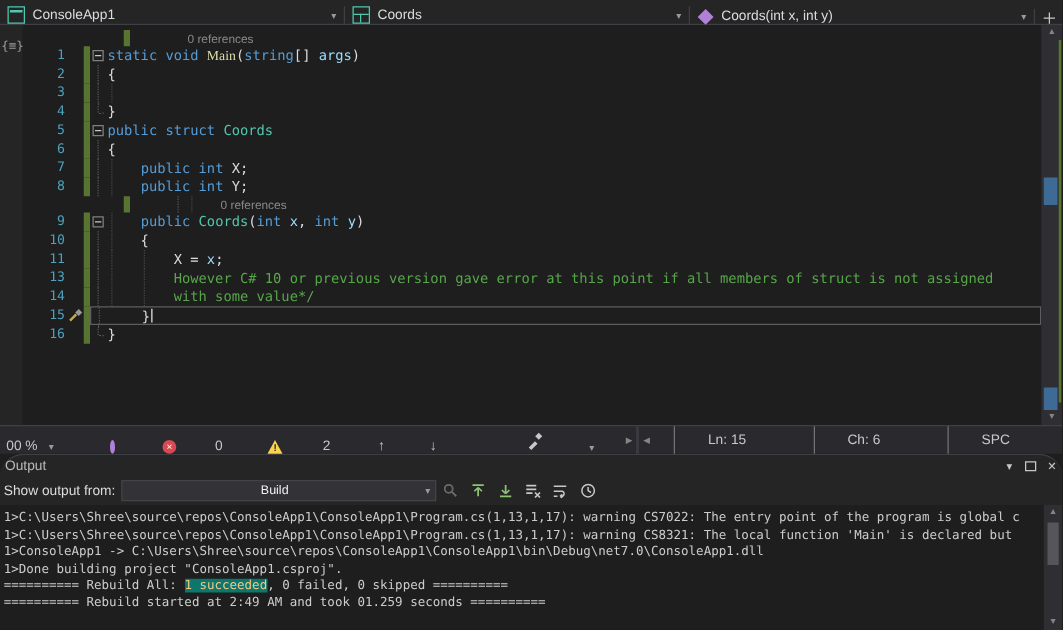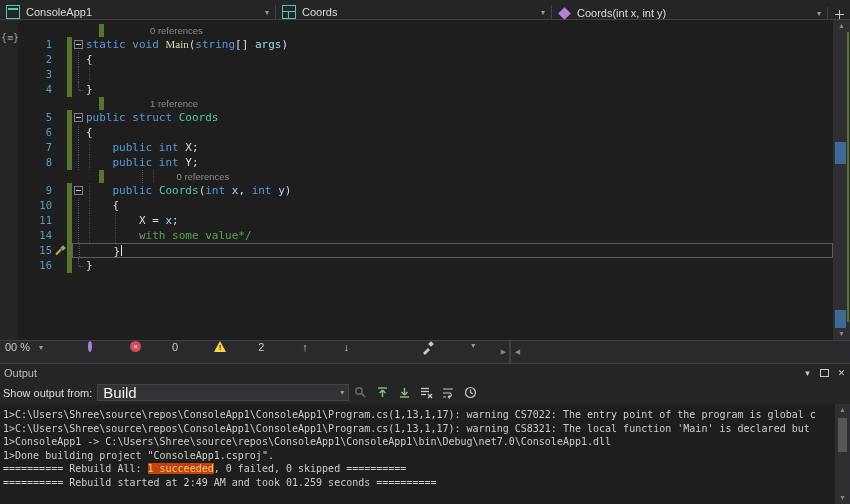--- a/index.html
+++ b/index.html
@@ -59,59 +59,59 @@
   .qa::after{content:"";position:absolute;right:1px;top:1px;width:4px;height:4px;background:#9A9A9A;transform:rotate(45deg);}
 
   
   .vsb{position:absolute;top:0;right:0;bottom:0;width:17px;background:#2F2F33;}
   .vsb .sarr{position:absolute;left:0;right:0;text-align:center;color:#858585;font-size:7px;line-height:10px;}
   .vsb .green{position:absolute;right:1px;top:12px;bottom:18px;width:2px;background:#577430;}
   .vsb .mark1{position:absolute;left:2px;right:4px;top:122px;height:22px;background:#3E6A96;}
   .vsb .mark2{position:absolute;left:2px;right:4px;bottom:12px;height:18px;background:#3E6A96;}
 
   
-  .estatus{height:22px;flex:none;display:flex;align-items:flex-start;background:#2A2A2E;border-top:1px solid #3F3F46;
+  .estatus{height:22px;flex:none;display:flex;align-items:flex-end;background:#2A2A2E;border-top:1px solid #3F3F46;
            font-size:11px;color:#C8C8C8;gap:28px;}
   .zoom{display:flex;align-items:center;gap:3px;padding:0 5px;white-space:nowrap;}
   .health{width:11px;height:11px;border-radius:50%;border:2px solid #B180D7;box-sizing:border-box;margin:0 6px;}
   .cnt{padding:0 6px 0 3px;}
   .err-ic{width:11px;height:11px;border-radius:50%;background:#D64A53;color:#fff;font-size:8px;line-height:11px;
           text-align:center;flex:none;margin-left:4px;}
   .warn{position:relative;width:13px;height:11px;flex:none;margin-left:2px;}
   .warn::before{content:"";position:absolute;left:0;top:0;border-left:6px solid transparent;border-right:6px solid transparent;border-bottom:11px solid #FCD34D;}
   .warn::after{content:"!";position:absolute;left:4.5px;top:2px;font-size:8px;font-weight:bold;color:#1E1E1E;}
   .sarrow{padding:0 4px;color:#C8C8C8;font-size:11px;}
   .vdiv{width:1px;height:14px;background:#3F3F46;margin:0 4px;}
   .sdriver{margin:0 2px 0 4px;}
   .hsb{flex:1;height:100%;position:relative;border-left:1px solid #3F3F46;border-right:1px solid #3F3F46;background:#2A2A2E;min-width:0;}
   .hsb .harr{position:absolute;top:0;bottom:0;width:14px;display:flex;align-items:center;justify-content:center;color:#858585;font-size:7px;}
   .hsb .harr.l{left:0;} .hsb .harr.r{right:0;}
   .hsb .htrack{position:absolute;left:14px;right:14px;top:5px;bottom:5px;background:#3E3E42;}
   .hsb .hthumb{position:absolute;left:0;right:0;top:0;bottom:0;background:#55555A;}
   .sseg{height:100%;display:flex;align-items:center;padding:0 26px;border-left:1px solid #737373;white-space:nowrap;margin-top:42px;}
 
   
-  .opanel{flex:1;display:flex;flex-direction:column;border-top:1px solid #3F3F46;background:#252526;min-height:0;}
+  .opanel{flex:1;display:flex;flex-direction:column;border-top:1px solid #3F3F46;background:#252526;min-height:0;border-radius:19px;}
   .ohdr{height:17px;flex:none;display:flex;align-items:center;font-size:11px;color:#BBBBBB;}
   .ohdr .title{padding-left:4px;}
   .ohdr .spacer{flex:1;}
   .wbtn{width:17px;height:15px;display:flex;align-items:center;justify-content:center;color:#C8C8C8;font-size:9px;}
   .floatic{width:7px;height:6px;border:1px solid #C8C8C8;}
   .otb{height:23px;flex:none;display:flex;align-items:center;font-size:11px;color:#DCDCDC;}
   .otb .lbl{padding:0 5px 0 3px;white-space:nowrap;}
   .combo{width:252px;height:17px;background:#333337;border:1px solid #434346;display:flex;align-items:center;box-sizing:border-box;}
-  .combo .val{flex:1;padding-left:5px;font-size:15px;color:#F1F1F1;}
+  .combo .val{flex:1;padding-left:5px;font-size:10px;color:#F1F1F1;text-align:center;}
   .combo .ddc{padding:0 4px;}
   .tbtn{width:21px;height:19px;display:flex;align-items:center;justify-content:center;margin-left:1px;}
   .tbtn svg{display:block;}
   .obody{flex:1;position:relative;background:#1E1E1E;overflow:hidden;min-height:0;}
   #output-lines{position:absolute;left:3px;top:4px;right:8px;font-family:"DejaVu Sans Mono",monospace;
                 font-size:10px;line-height:13.5px;color:#CCCCCC;white-space:pre;overflow:hidden;}
   .oline{height:13.5px;overflow:hidden;}
-  .hl{background:#c2410c;color:#F0C987;margin-top:20px;}
+  .hl{background:#0f766e;color:#F0C987;margin-top:20px;}
   .osb{position:absolute;top:0;right:0;bottom:0;width:15px;background:#2F2F33;}
   .osb .sarr{position:absolute;left:0;right:0;text-align:center;color:#858585;font-size:7px;line-height:10px;}
   .osb .othumb{position:absolute;left:3px;right:3px;top:14px;height:34px;background:#55555A;}
 </style>
 </head>
 <body>
 
 <div id="app">
 
   <div class="navbar">
@@ -175,28 +175,20 @@
           </div>
         </div>
         <div class="crow code">
           <div class="ln">4</div>
           <div class="chg"></div>
           <div class="lbody">
             <div class="ocell oend"></div>
             <div class="ltext"><span class="c-pl">}</span></div>
           </div>
         </div>
-        <div class="crow lens">
-          <div class="ln"></div>
-          <div class="chg"></div>
-          <div class="lbody">
-            <div class="ocell"></div>
-            <div class="ltext"><span class="lens-text" style="padding-left: 0px;">1 reference</span></div>
-          </div>
-        </div>
         <div class="crow code">
           <div class="ln">5</div>
           <div class="chg"></div>
           <div class="lbody">
             <div class="ocell">
               <div class="obox"></div>
             </div>
             <div class="ltext"><span class="c-kw">public struct</span><span class="c-pl"> </span><span class="c-ty">Coords</span></div>
           </div>
         </div>
@@ -249,20 +241,28 @@
             <div class="ocell ov"></div>
             <div class="ltext"><i class="guide" style="left: 3px;"></i><span class="c-pl">    {</span></div>
           </div>
         </div>
         <div class="crow code">
           <div class="ln">11</div>
           <div class="chg"></div>
           <div class="lbody">
             <div class="ocell ov"></div>
             <div class="ltext"><i class="guide" style="left: 3px;"></i><i class="guide" style="left: 29.48px;"></i><span class="c-pl">        X = </span><span class="c-pa">x</span><span class="c-pl">;</span></div>
+          </div>
+        </div>
+        <div class="crow code">
+          <div class="ln">13</div>
+          <div class="chg"></div>
+          <div class="lbody">
+            <div class="ocell ov"></div>
+            <div class="ltext"><i class="guide" style="left: 3px;"></i><i class="guide" style="left: 29.48px;"></i><span class="c-pl">        </span><span class="c-cm">However C# 10 or previous version gave error at this point if all members of struct is not assigned</span></div>
           </div>
         </div>
         <div class="crow code">
           <div class="ln">14</div>
           <div class="chg"></div>
           <div class="lbody">
             <div class="ocell ov"></div>
             <div class="ltext"><i class="guide" style="left: 3px;"></i><i class="guide" style="left: 29.48px;"></i><span class="c-pl">        </span><span class="c-cm">with some value*/</span></div>
           </div>
         </div>

